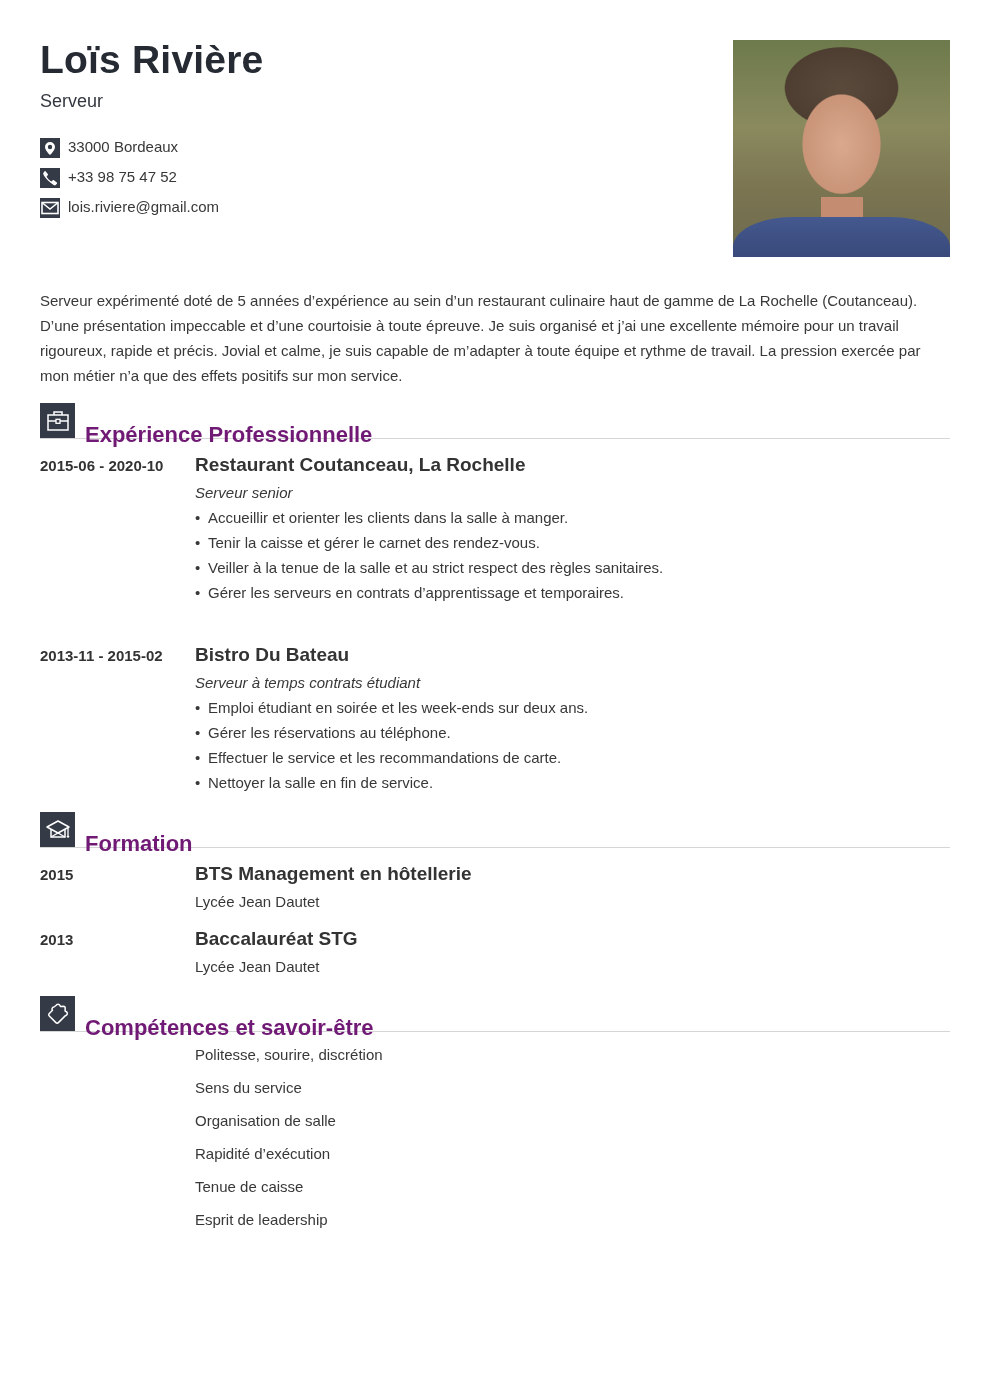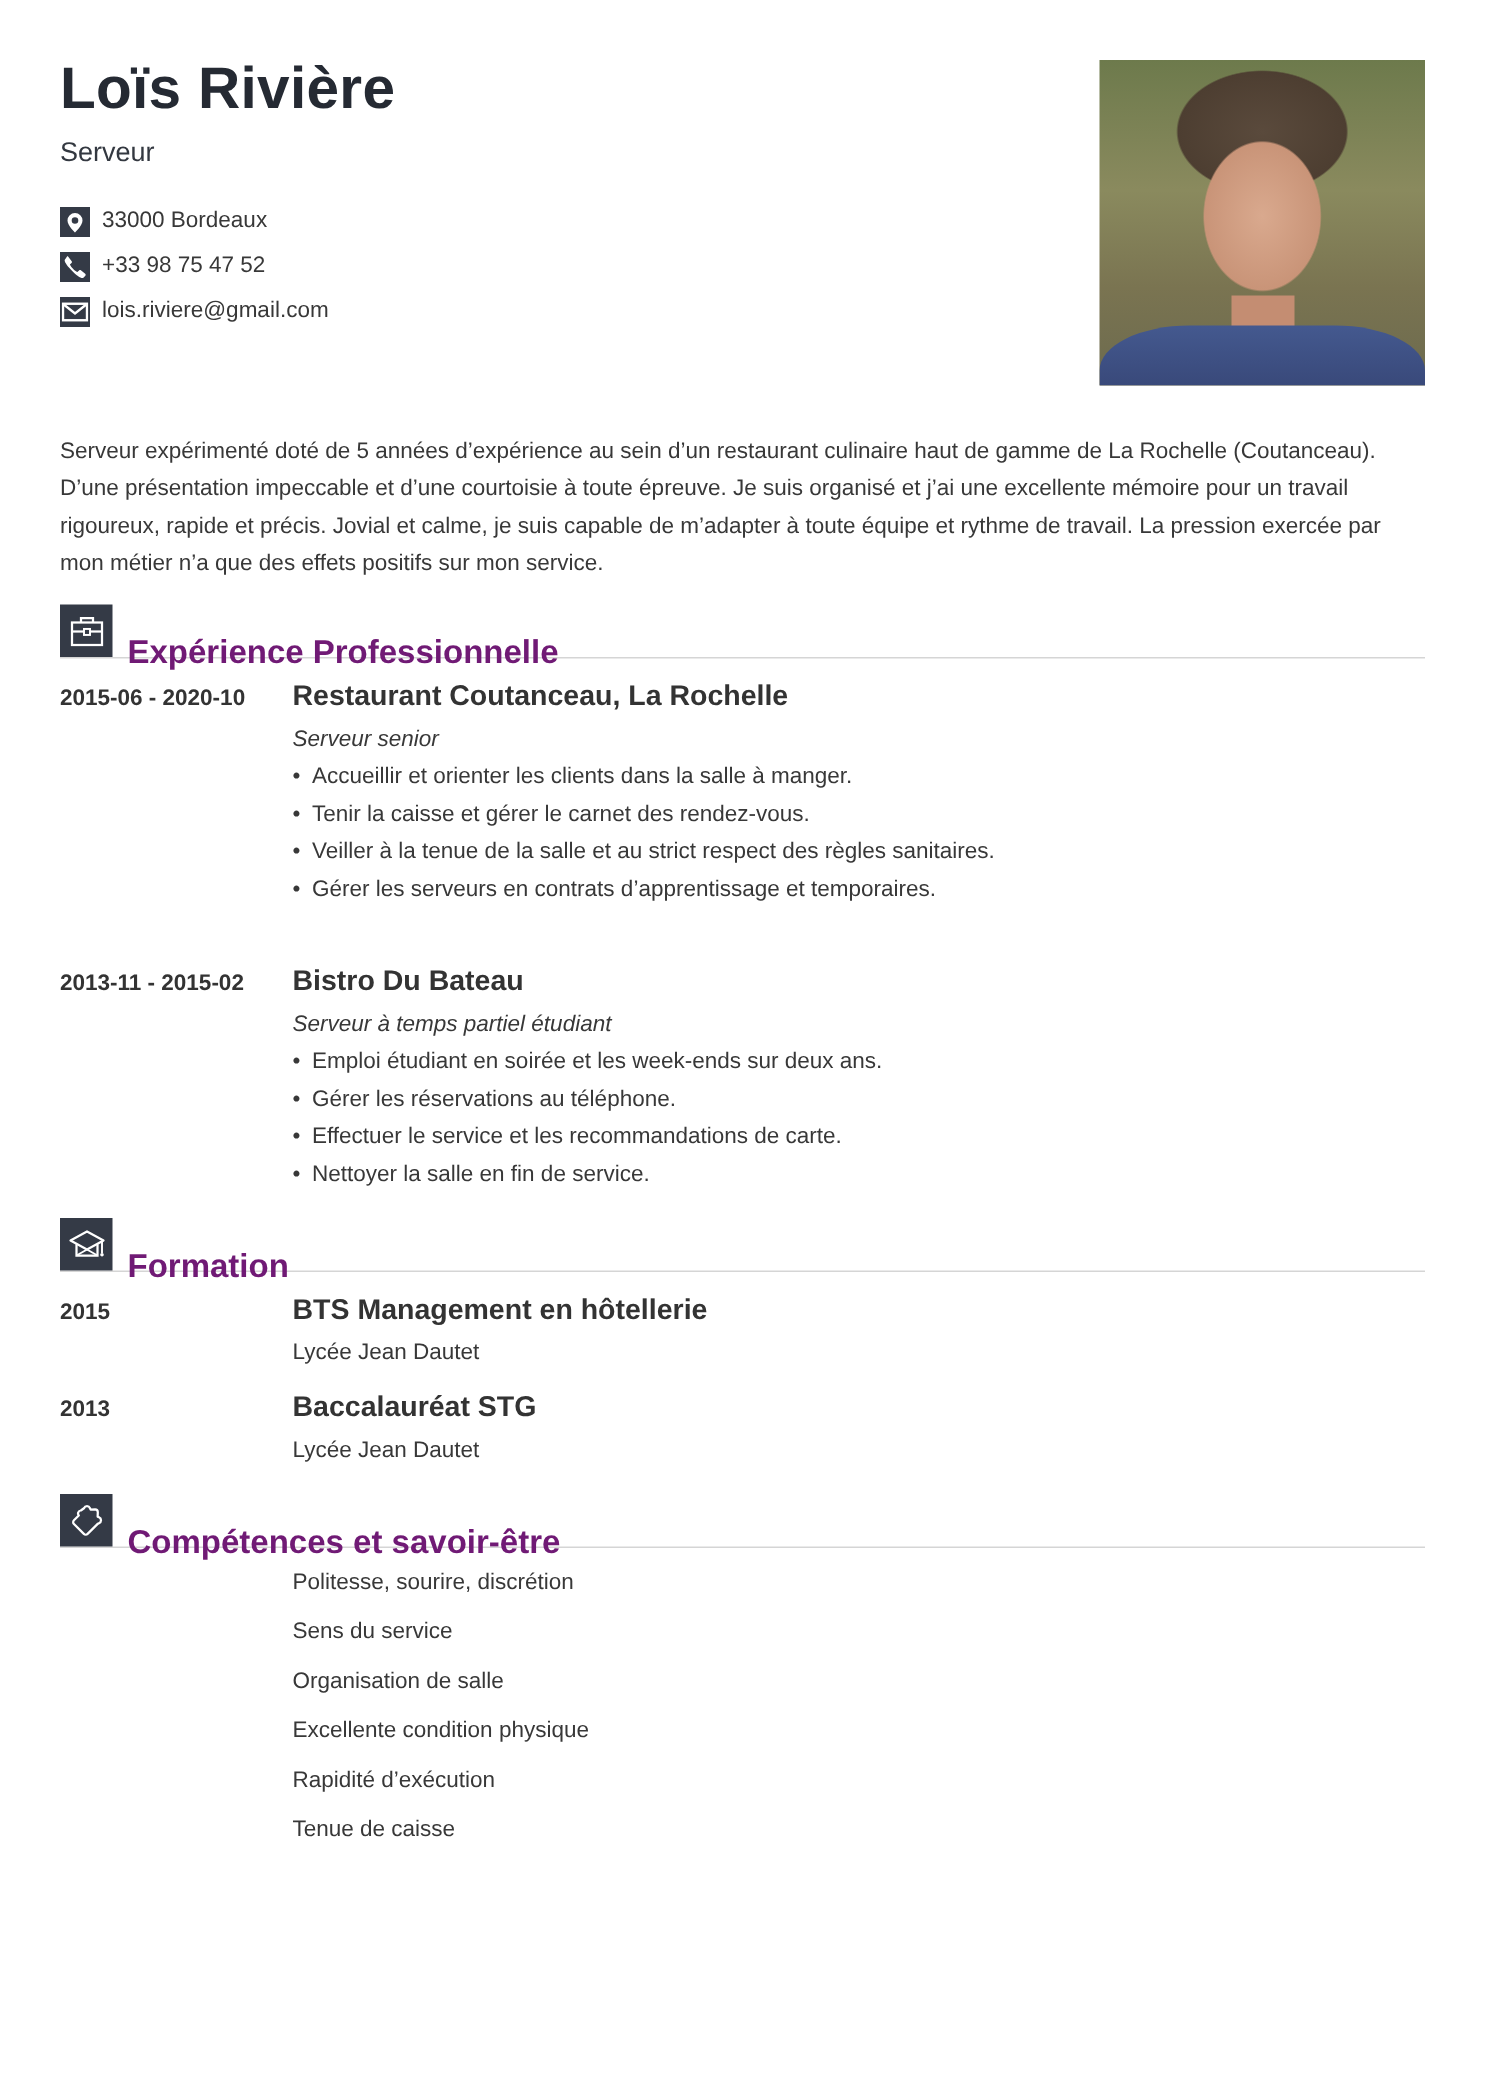--- a/index.html
+++ b/index.html
@@ -156,21 +156,21 @@
         <li>Veiller à la tenue de la salle et au strict respect des règles sanitaires.</li>
         <li>Gérer les serveurs en contrats d’apprentissage et temporaires.</li>
       </ul>
     </div>
   </div>
 
   <div class="entry" style="top:644px;">
     <div class="entry-date">2013-11 - 2015-02</div>
     <div class="entry-body">
       <div class="entry-title">Bistro Du Bateau</div>
-      <div class="entry-sub">Serveur à temps partiel étudiant</div>
+      <div class="entry-sub">Serveur à temps contrats étudiant</div>
       <ul class="bullets">
         <li>Emploi étudiant en soirée et les week-ends sur deux ans.</li>
         <li>Gérer les réservations au téléphone.</li>
         <li>Effectuer le service et les recommandations de carte.</li>
         <li>Nettoyer la salle en fin de service.</li>
       </ul>
     </div>
   </div>
 
   <div class="section-head" style="top:812px;">
@@ -208,18 +208,18 @@
           <path d="M11 4.5c.8-1.8 3.2-1.8 4 0l.4.9 3-.1c1 0 1.8.8 1.8 1.8l-.1 3 .9.4c1.8.8 1.8 3.2 0 4l-.9.4-6.7 6.7c-.7.7-1.8.7-2.5 0l-6.6-6.6c-.7-.7-.7-1.8 0-2.5l3.2-3.2c-1-1.2-.3-3.2 1.4-3.3z" fill="none" stroke="#fff" stroke-width="1.5" stroke-linejoin="round"></path>
         </svg>
     </span>
     <h2 class="section-title">Compétences et savoir-être</h2>
   </div>
 
   <div class="skills">
     <div class="skill">Politesse, sourire, discrétion</div>
     <div class="skill">Sens du service</div>
     <div class="skill">Organisation de salle</div>
-    <div class="skill">Excellente condition physique</div>
     <div class="skill">Rapidité d’exécution</div>
     <div class="skill">Tenue de caisse</div>
+    <div class="skill">Esprit de leadership</div>
   </div>
 
 </div>
 
 </body></html>

